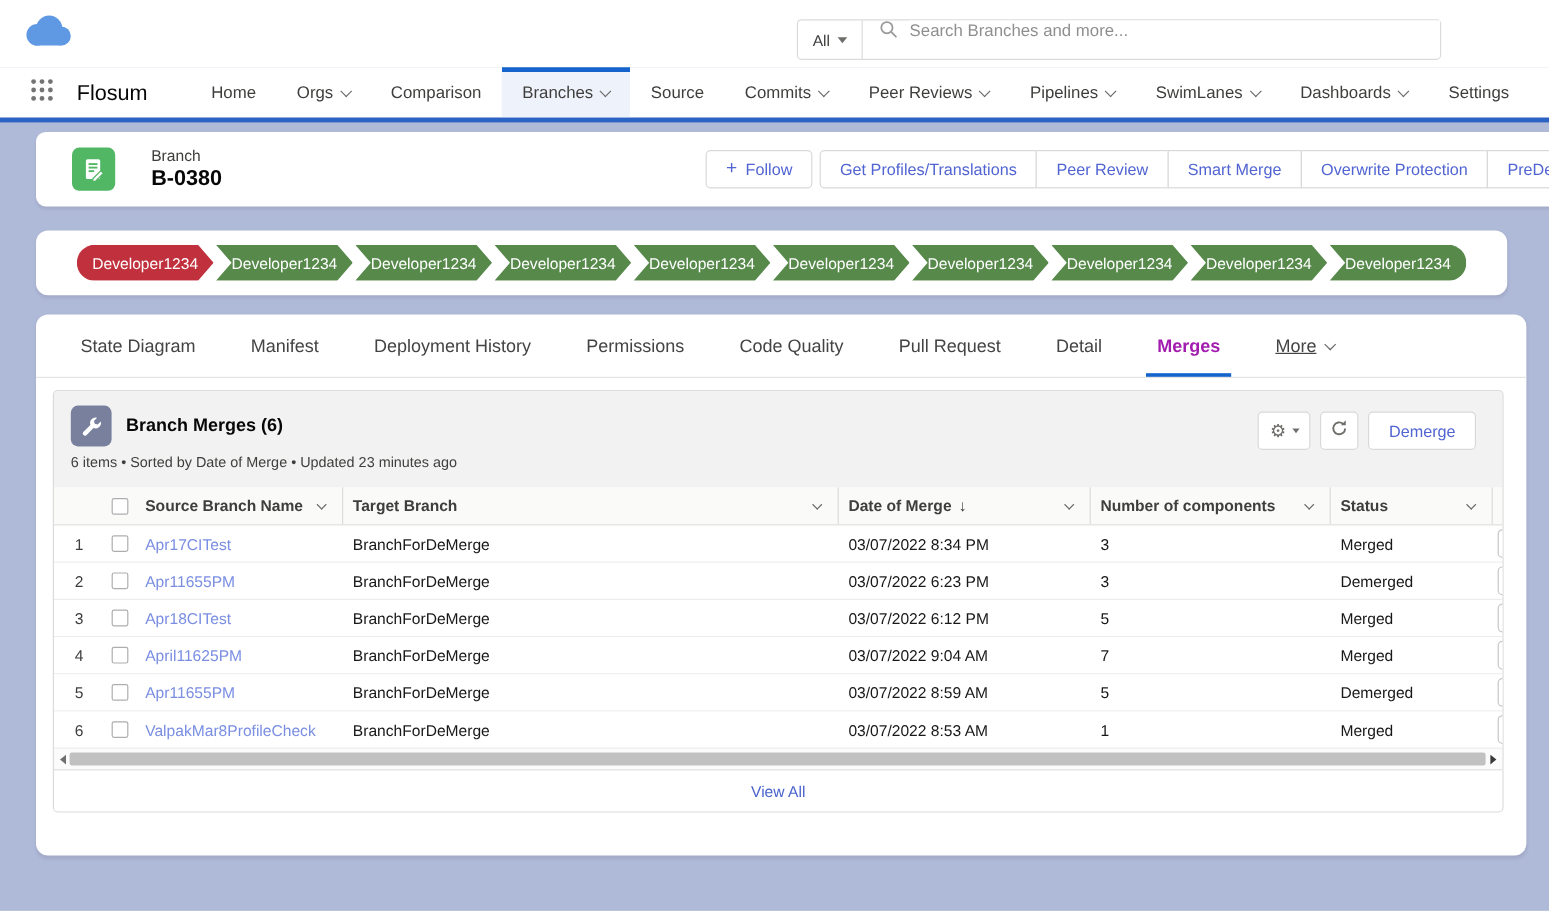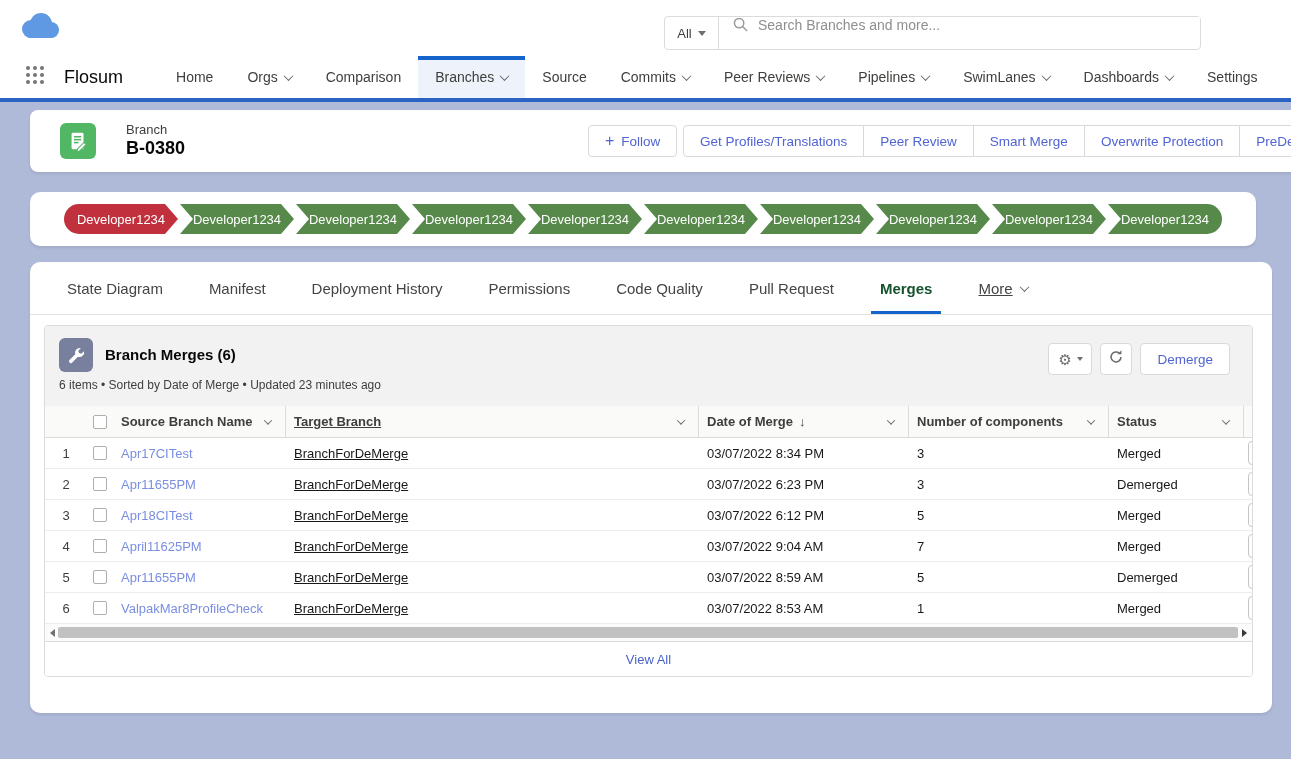--- a/index.html
+++ b/index.html
@@ -70,21 +70,21 @@
     clip-path:polygon(0 0, calc(100% - 13px) 0, 100% 50%, calc(100% - 13px) 100%, 0 100%); }
   .stage.last { border-radius:0 15px 15px 0;
     clip-path:polygon(0 0, 100% 0, 100% 100%, 0 100%, 13px 50%); }
   
   .tabs-card {
     position:absolute; left:30px; top:262px; width:1242px; height:451px;
     background:#fff; border-radius:10px; box-shadow:0 2px 3px rgba(0,0,0,.08);
   }
   .record-tabs { height:53px; display:flex; align-items:center; padding-left:14px; border-bottom:1px solid #e3e3e3; }
   .record-tab { padding:12px 23px; font-size:15px; color:#444; cursor:pointer; height:100%; display:flex; align-items:center; position:relative; }
-  .record-tab.active { font-weight:bold; color:#14532d;align-items:center; }
+  .record-tab.active { font-weight:bold; color:#a21caf;align-items:center; }
   .record-tab.active::after { content:""; position:absolute; left:14px; right:14px; bottom:0; height:3px; background:#1464cc; }
   .record-tab.more { gap:8px; }
   .record-tab.more .label { text-decoration:underline; }
   
   .inner-card {
     position:absolute; left:14px; top:63px; width:1209px; height:352px;
     border:1px solid #dddbda; border-radius:4px; background:#fff; overflow:hidden;
   }
   .inner-header { height:80px; background:#f3f2f2; position:relative; }
   .wrench-tile { position:absolute; left:14px; top:12px; width:34px; height:34px; border-radius:6px; background:#78809e; display:flex; align-items:center; justify-content:center; }
@@ -96,21 +96,21 @@
   .gear-glyph { font-size:15px; line-height:1; }
   .caret-sm { width:0; height:0; border-left:3.5px solid transparent; border-right:3.5px solid transparent; border-top:4px solid #706e6b; }
   .refresh-btn { width:32px; }
   .demerge-btn { min-width:78px; }
   
   .thead { height:32px; display:flex; background:#fafaf9; border-bottom:1px solid #dddbda; font-weight:bold; font-size:13px; color:#3e3e3c; }
   .cell { display:flex; align-items:center; padding:0 8px; }
   .cell-num { width:42px; justify-content:center; }
   .cell-check { width:26px; padding:0; justify-content:center; }
   .cell-source { width:173px; }
-  .cell-target { width:413px;text-decoration:underline; }
+  .cell-target { width:413px; }
   .cell-date { width:210px; }
   .cell-comps { width:200px; }
   .cell-status { width:135px; }
   .cell-extra { flex:1; padding:0; position:relative; }
   .thead .cell-source, .thead .cell-target, .thead .cell-date, .thead .cell-comps, .thead .cell-status { border-right:1px solid #dddbda; cursor:pointer; }
   .thead .chev { width:6px; height:6px; margin-left:auto; margin-right:6px; }
   .sort-arrow { margin-left:6px; font-weight:bold; }
   .checkbox { width:14px; height:14px; border:1px solid #aeaeae; border-radius:2px; background:#fff; cursor:pointer; }
   .trow { height:31px; display:flex; border-bottom:1px solid #ececec; font-size:13px; color:#181818; background:#fff; }
   .row-num { color:#3e3e3c; }
@@ -272,20 +272,23 @@
       </div>
     <div class="record-tab">
         <span>Permissions</span>
       </div>
     <div class="record-tab">
         <span>Code Quality</span>
       </div>
     <div class="record-tab">
         <span>Pull Request</span>
       </div>
+    <div class="record-tab">
+        <span>Detail</span>
+      </div>
     <div class="record-tab active">
         <span>Merges</span>
       </div>
     <div class="record-tab more">
       <span class="label">More</span>
       <span class="chev"></span>
     </div>
   </div>
 
   <div class="inner-card">

